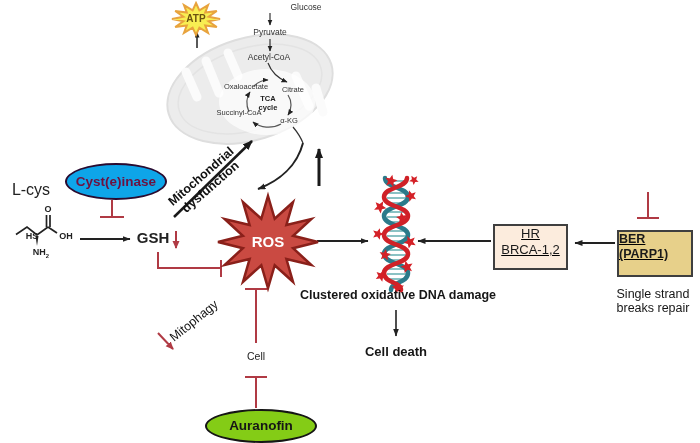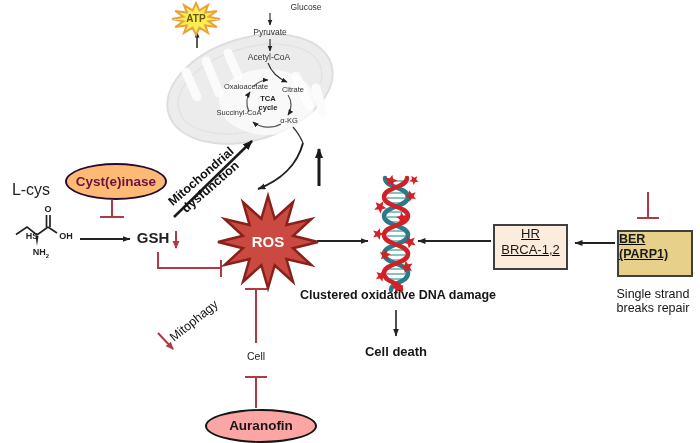--- a/index.html
+++ b/index.html
@@ -152,26 +152,26 @@
         <use href="#dmgstar" transform="translate(410,242) scale(6.5) rotate(-25)"></use>
         <use href="#dmgstar" transform="translate(385,255) scale(6) rotate(8)"></use>
         <use href="#dmgstar" transform="translate(407,267) scale(6.5) rotate(-14)"></use>
         <use href="#dmgstar" transform="translate(381,276) scale(6) rotate(24)"></use>
         <use href="#dmgstar" transform="translate(398,288) scale(6.5) rotate(-5)"></use>
         <use href="#dmgstar" transform="translate(414,180) scale(5) rotate(40)"></use>
       </g>
     </g>
   </svg>
 
-  <div class="pill" style="left:65px;top:163px;width:102px;height:37px;background:#fdba74;border:2.5px solid #2a0b30;">
+  <div class="pill" style="left:65px;top:163px;width:102px;height:37px;background:#0ea5e9;border:2.5px solid #2a0b30;">
     <span class="lbl" style="position:static;transform:none;font-size:13.5px;font-weight:700;color:#6d1140;">Cyst(e)inase</span>
   </div>
 
 
-  <div class="pill" style="left:205px;top:409px;width:112px;height:34px;background:#fca5a5;border:2px solid #151515;">
+  <div class="pill" style="left:205px;top:409px;width:112px;height:34px;background:#84cc16;border:2px solid #151515;">
     <span class="lbl" style="position:static;transform:none;font-size:13.5px;font-weight:600;color:#161616;">Auranofin</span>
   </div>
 
   <div class="rbox" style="left:493px;top:224px;width:75px;height:46px;background:#fcecdd;border:2px solid #3f3f3f;">
     <div style="font-size:13px;font-weight:500;color:#1a1a1a;">HR</div>
     <div style="font-size:13px;font-weight:500;color:#1a1a1a;">BRCA-1,2</div>
   </div>
 
   <div class="rbox" style="left:617px;top:230px;width:76px;height:47px;background:#e7d08a;border:2px solid #3f3f3f;">
     <div style="font-size:12.5px;font-weight:600;color:#1a1a1a;">BER (PARP1)</div>

